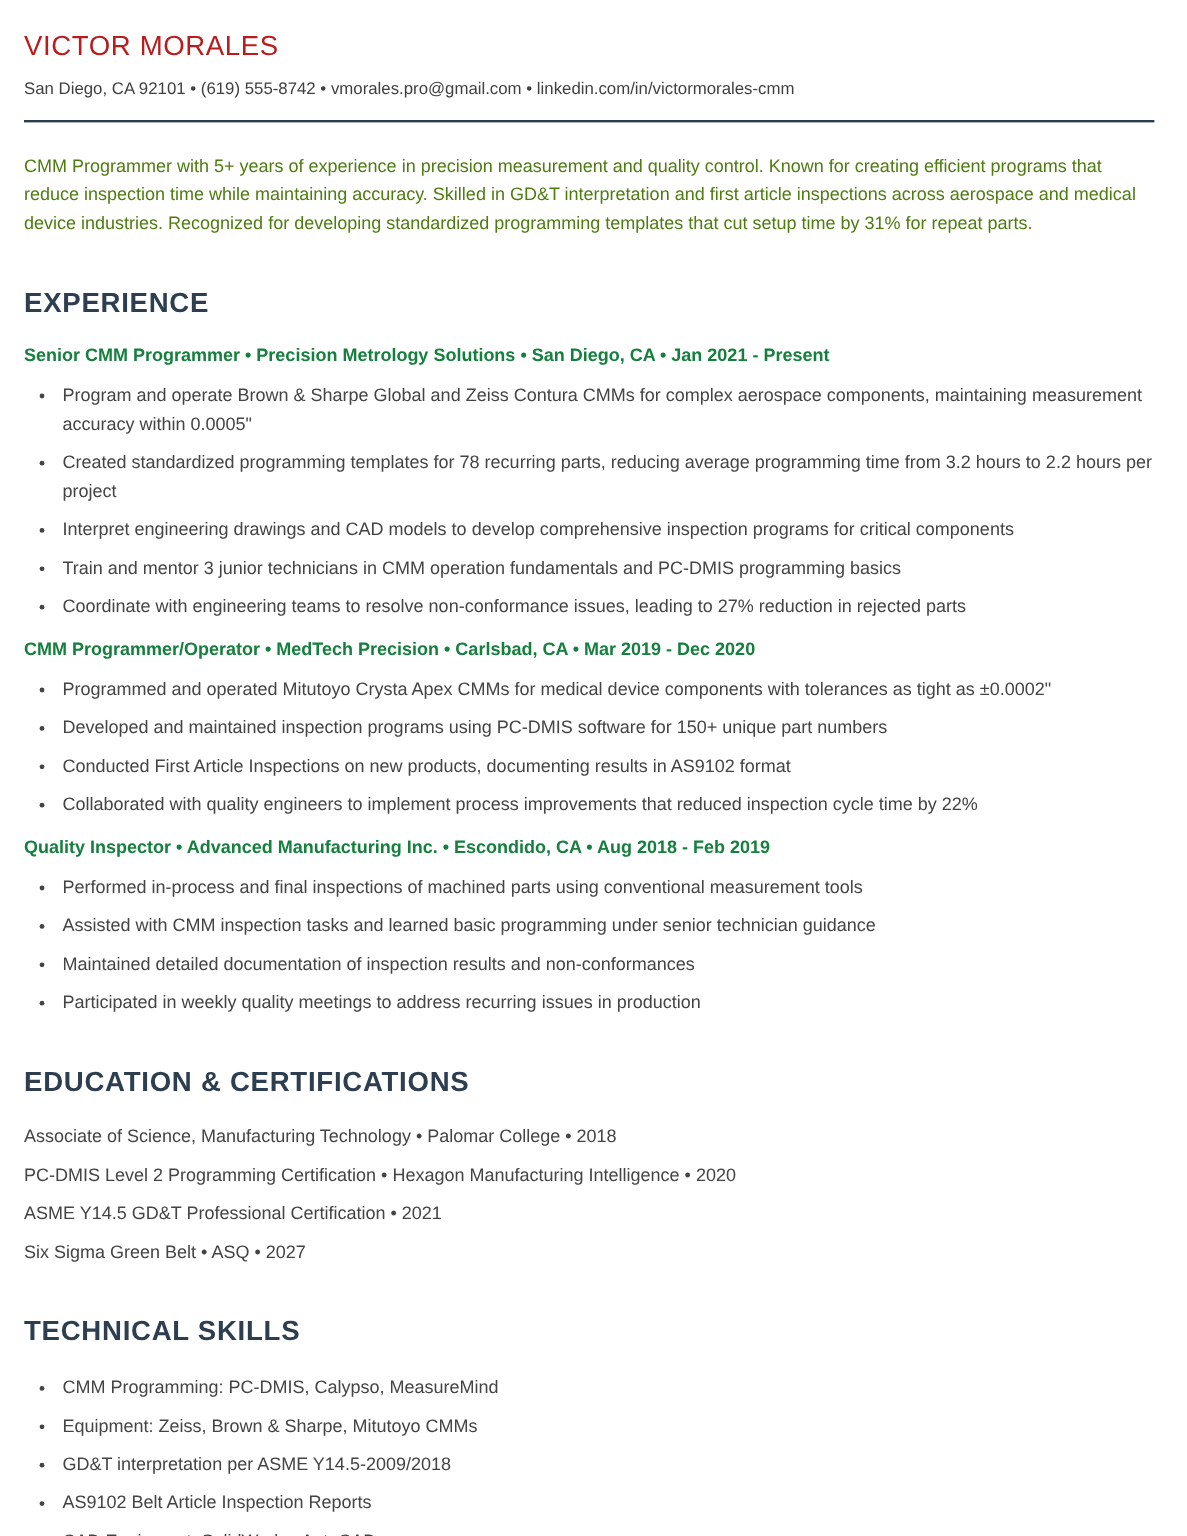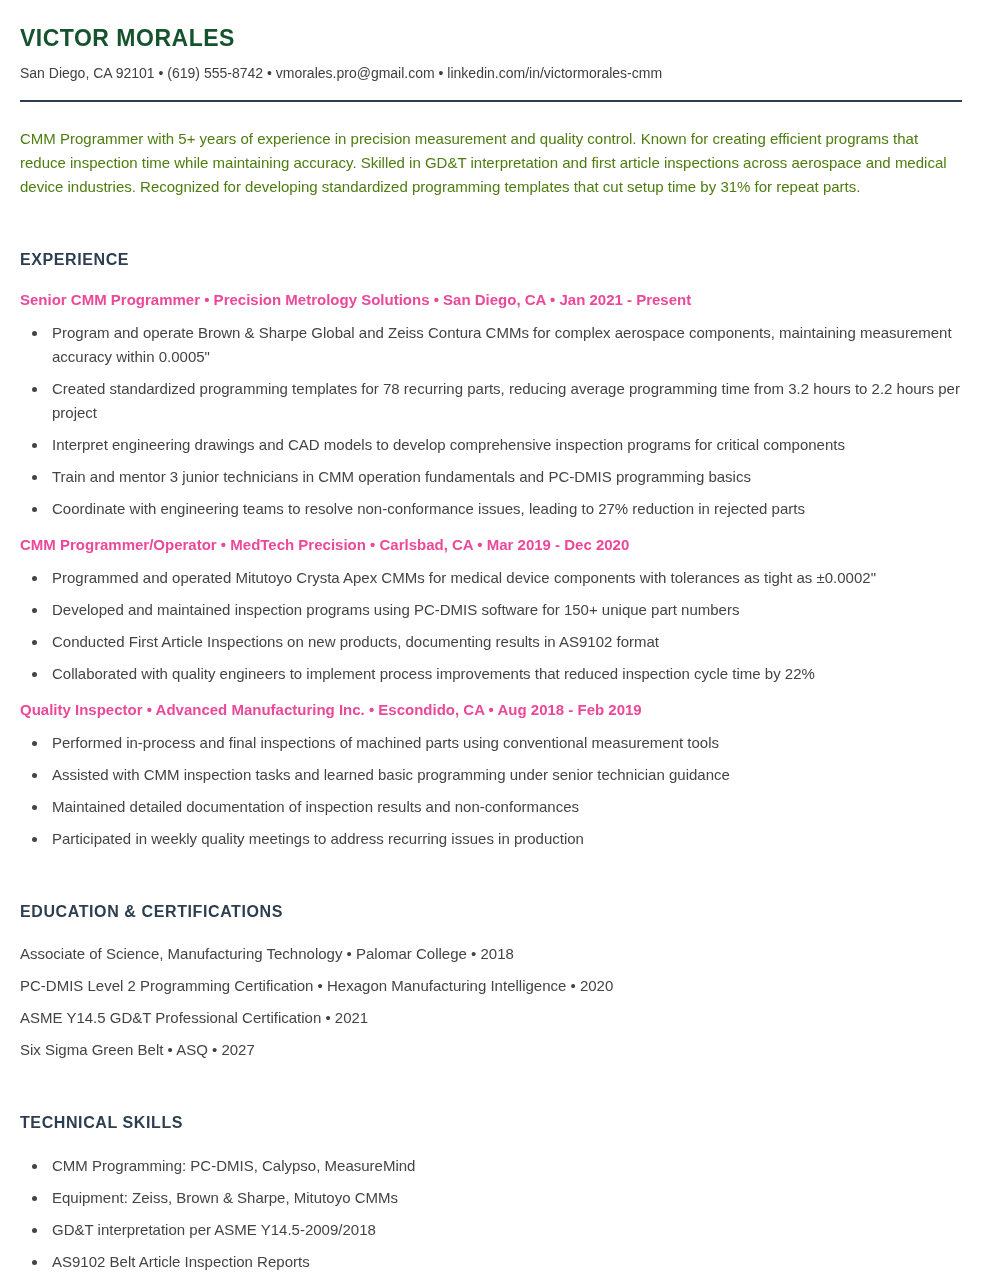--- a/index.html
+++ b/index.html
@@ -10,52 +10,52 @@
     overflow: hidden;
     background: #ffffff;
     font-family: "Liberation Sans", sans-serif;
     color: #444444;
   }
   .page { padding: 25px 27px 0 20px; }
 
   h1.name {
     margin: 0;
     font-size: 23px;
-    font-weight: bold;
+    font-weight: normal;
     letter-spacing: 0.5px;
-    color: #14532d;
+    color: #b91c1c;
   }
   .contact {
     margin-top: 13px;
     font-size: 14px;
     color: #3f3f3f;
   }
   .rule {
     margin-top: 19px;
     border: 0;
     border-top: 2px solid #2c3e50;
   }
   .summary {
     margin: 25px 0 0 0;
     font-size: 15px;
     line-height: 24px;
     color: #4d7c0f;
   }
   h2.section-heading {
-    margin: 52px 0 0 0;
-    font-size: 16px;
+    margin: 40px 0 0 0;
+    font-size: 23px;
     font-weight: bold;
     letter-spacing: 0.6px;
     color: #2c3e50;
   }
   h3.job-title {
     margin: 15px 0 0 0;
     font-size: 15px;
     font-weight: bold;
-    color: #ec4899;
+    color: #15803d;
   }
   h3.first-job { margin-top: 22px; }
   ul.bullet-list {
     margin: 13px 0 0 0;
     padding: 0 0 0 28px;
   }
   ul.bullet-list li {
     font-size: 15px;
     line-height: 24px;
     margin-bottom: 8px;

